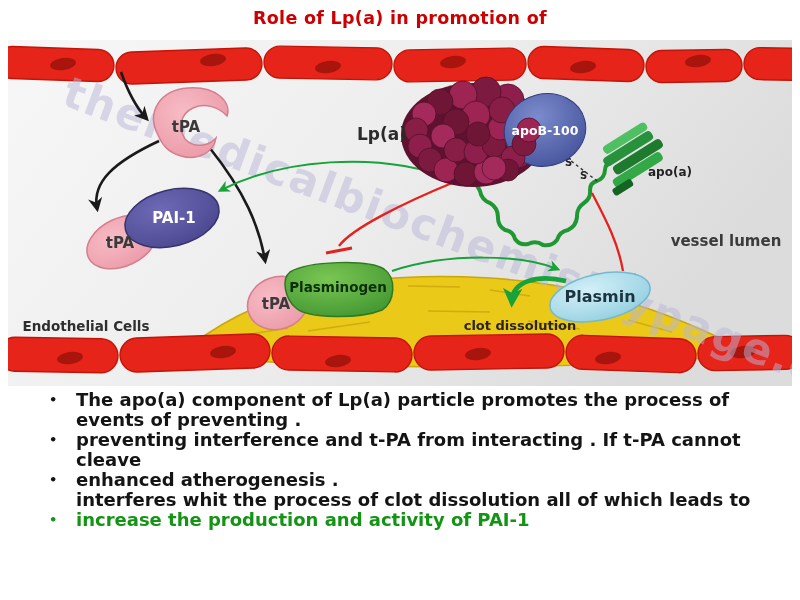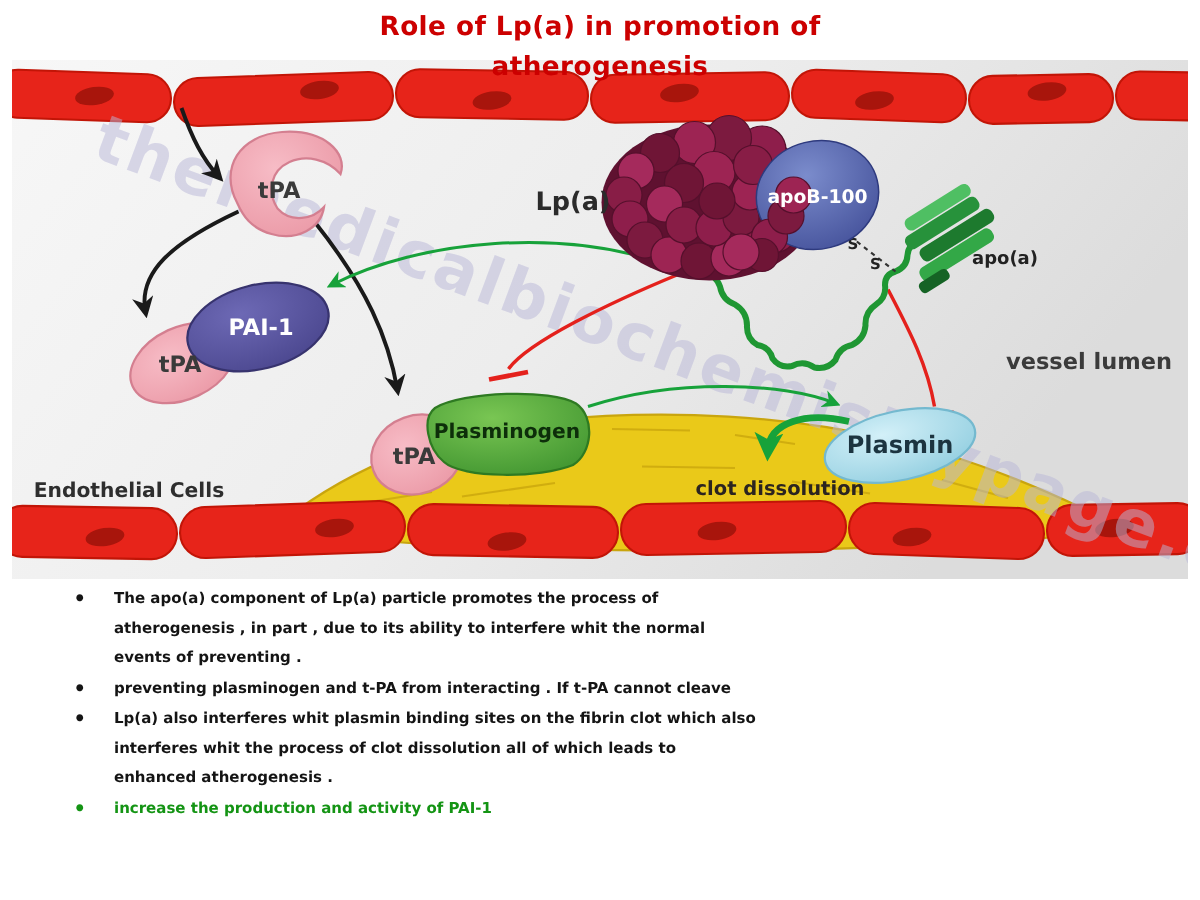--- a/index.html
+++ b/index.html
@@ -4,34 +4,33 @@
 <style>
   html,body{margin:0;padding:0;background:#ffffff;}
   .slide{position:relative;width:800px;height:600px;overflow:hidden;background:#ffffff;
          font-family:"DejaVu Sans",sans-serif;}
   .title{position:absolute;top:5px;left:0;right:0;z-index:10;text-align:center;
          color:#cc0000;font-weight:bold;font-size:17.5px;line-height:27px;letter-spacing:.3px;}
   .diagram{position:absolute;left:8px;top:40px;width:784px;height:346px;z-index:5;}
   .bullets{position:absolute;left:46px;top:390px;width:706px;z-index:4;
            list-style:none;margin:0;padding:0;}
   .bullets li{position:relative;padding-left:30px;margin:0 0 1px 0;
-              font-size:10px;font-weight:bold;line-height:19.5px;color:#141414;}
+              font-size:18px;font-weight:bold;line-height:19.5px;color:#141414;}
   .bullets li::before{content:"\2022";position:absolute;left:3px;top:0;font-size:13px;}
   .bullets li.green{color:#149414;}
   .bullets li span{display:block;}
   svg text{font-family:"DejaVu Sans",sans-serif;font-weight:bold;}
 </style>
 </head>
 <body>
 
 <div class="slide">
 
   <div class="title">
     <div>Role of Lp(a) in promotion of</div>
-    <div>atherogenesis</div>
   </div>
 
   <svg class="diagram" viewBox="0 0 784 346">
     <defs>
       <linearGradient id="bgGrad" x1="0" y1="0" x2="1" y2="0.35">
         <stop offset="0" stop-color="#f7f7f7"></stop>
           <stop offset="0.55" stop-color="#ededed"></stop>
         <stop offset="1" stop-color="#dcdcdc"></stop>
       </linearGradient>
       <radialGradient id="pinkGrad" cx="0.4" cy="0.35" r="0.9">
@@ -200,29 +199,27 @@
     <text x="537" y="95" font-size="12.5" fill="#ffffff" text-anchor="middle">apoB-100</text>
     <text x="640" y="136" font-size="12" fill="#222222">apo(a)</text>
     <text x="718" y="206" font-size="15" fill="#3b3b3b" text-anchor="middle">vessel lumen</text>
     <text x="78" y="291" font-size="13.5" fill="#2e2e2e" text-anchor="middle">Endothelial Cells</text>
     <text x="512" y="290" font-size="13" fill="#2b2420" text-anchor="middle">clot dissolution</text>
   </svg>
 
   <ul class="bullets">
     <li>
       <span>The apo(a) component of Lp(a) particle promotes the process of</span>
-      <span>atherogenesis , in part , due to its ability to interfere whit the normal</span>
       <span>events of preventing .</span>
     </li>
     <li>
-      <span>preventing plasminogen and t-PA from interacting . If t-PA cannot cleave</span>
+      <span>preventing interference and t-PA from interacting . If t-PA cannot cleave</span>
     </li>
     <li>
-      <span>Lp(a) also interferes whit plasmin binding sites on the fibrin clot which also</span>
+      <span>enhanced atherogenesis .</span>
       <span>interferes whit the process of clot dissolution all of which leads to</span>
-      <span>enhanced atherogenesis .</span>
     </li>
     <li class="green">
       <span>increase the production and activity of PAI-1</span>
     </li>
   </ul>
 
 </div>
 
 </body></html>

